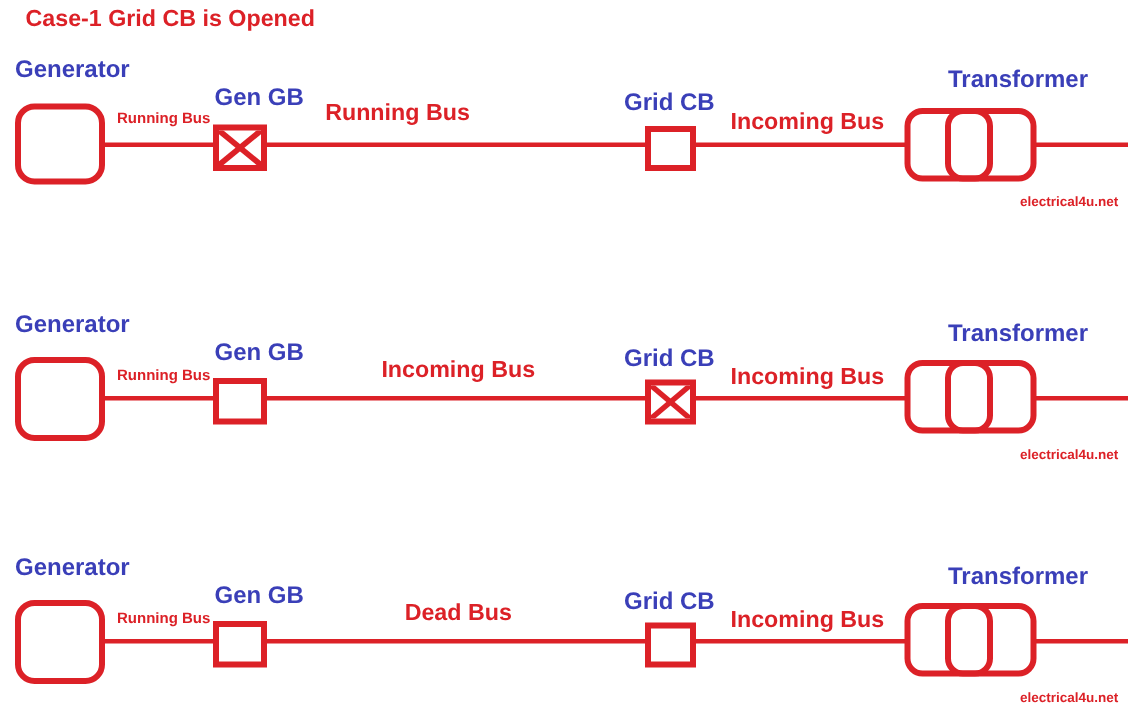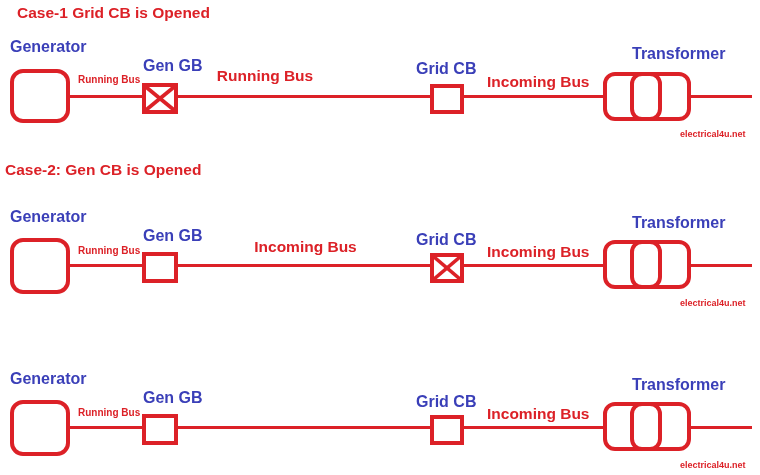--- a/index.html
+++ b/index.html
@@ -97,21 +97,20 @@
     </div>
     <div class="bus-label right-bus-label">Incoming Bus</div>
     <div class="blue-label transformer-label">Transformer</div>
     <div class="symbol transformer-symbol">
       <div class="transformer-inner"></div>
     </div>
     <div class="watermark">electrical4u.net</div>
   </div>
 
   <div class="case" style="top:157px;">
-    <div class="case-title">Case-2: Gen CB is Opened</div>
     <div class="blue-label generator-label">Generator</div>
     <div class="bus-line"></div>
     <div class="symbol generator-symbol"></div>
     <div class="tap-label">Running Bus</div>
     <div class="blue-label gen-gb-label">Gen GB</div>
     <div class="symbol breaker gen-breaker">
       
     </div>
     <div class="bus-label left-bus-label">Incoming Bus</div>
     <div class="blue-label grid-cb-label">Grid CB</div>
@@ -131,20 +130,21 @@
 
   <div class="case" style="top:319px; height:156px;">
     <div class="blue-label generator-label">Generator</div>
     <div class="bus-line"></div>
     <div class="symbol generator-symbol"></div>
     <div class="tap-label">Running Bus</div>
     <div class="blue-label gen-gb-label">Gen GB</div>
     <div class="symbol breaker gen-breaker">
       
     </div>
+    <div class="bus-label left-bus-label">Dead Bus</div>
     <div class="blue-label grid-cb-label">Grid CB</div>
     <div class="symbol breaker grid-breaker">
       
     </div>
     <div class="bus-label right-bus-label">Incoming Bus</div>
     <div class="blue-label transformer-label">Transformer</div>
     <div class="symbol transformer-symbol">
       <div class="transformer-inner"></div>
     </div>
     <div class="watermark">electrical4u.net</div>

